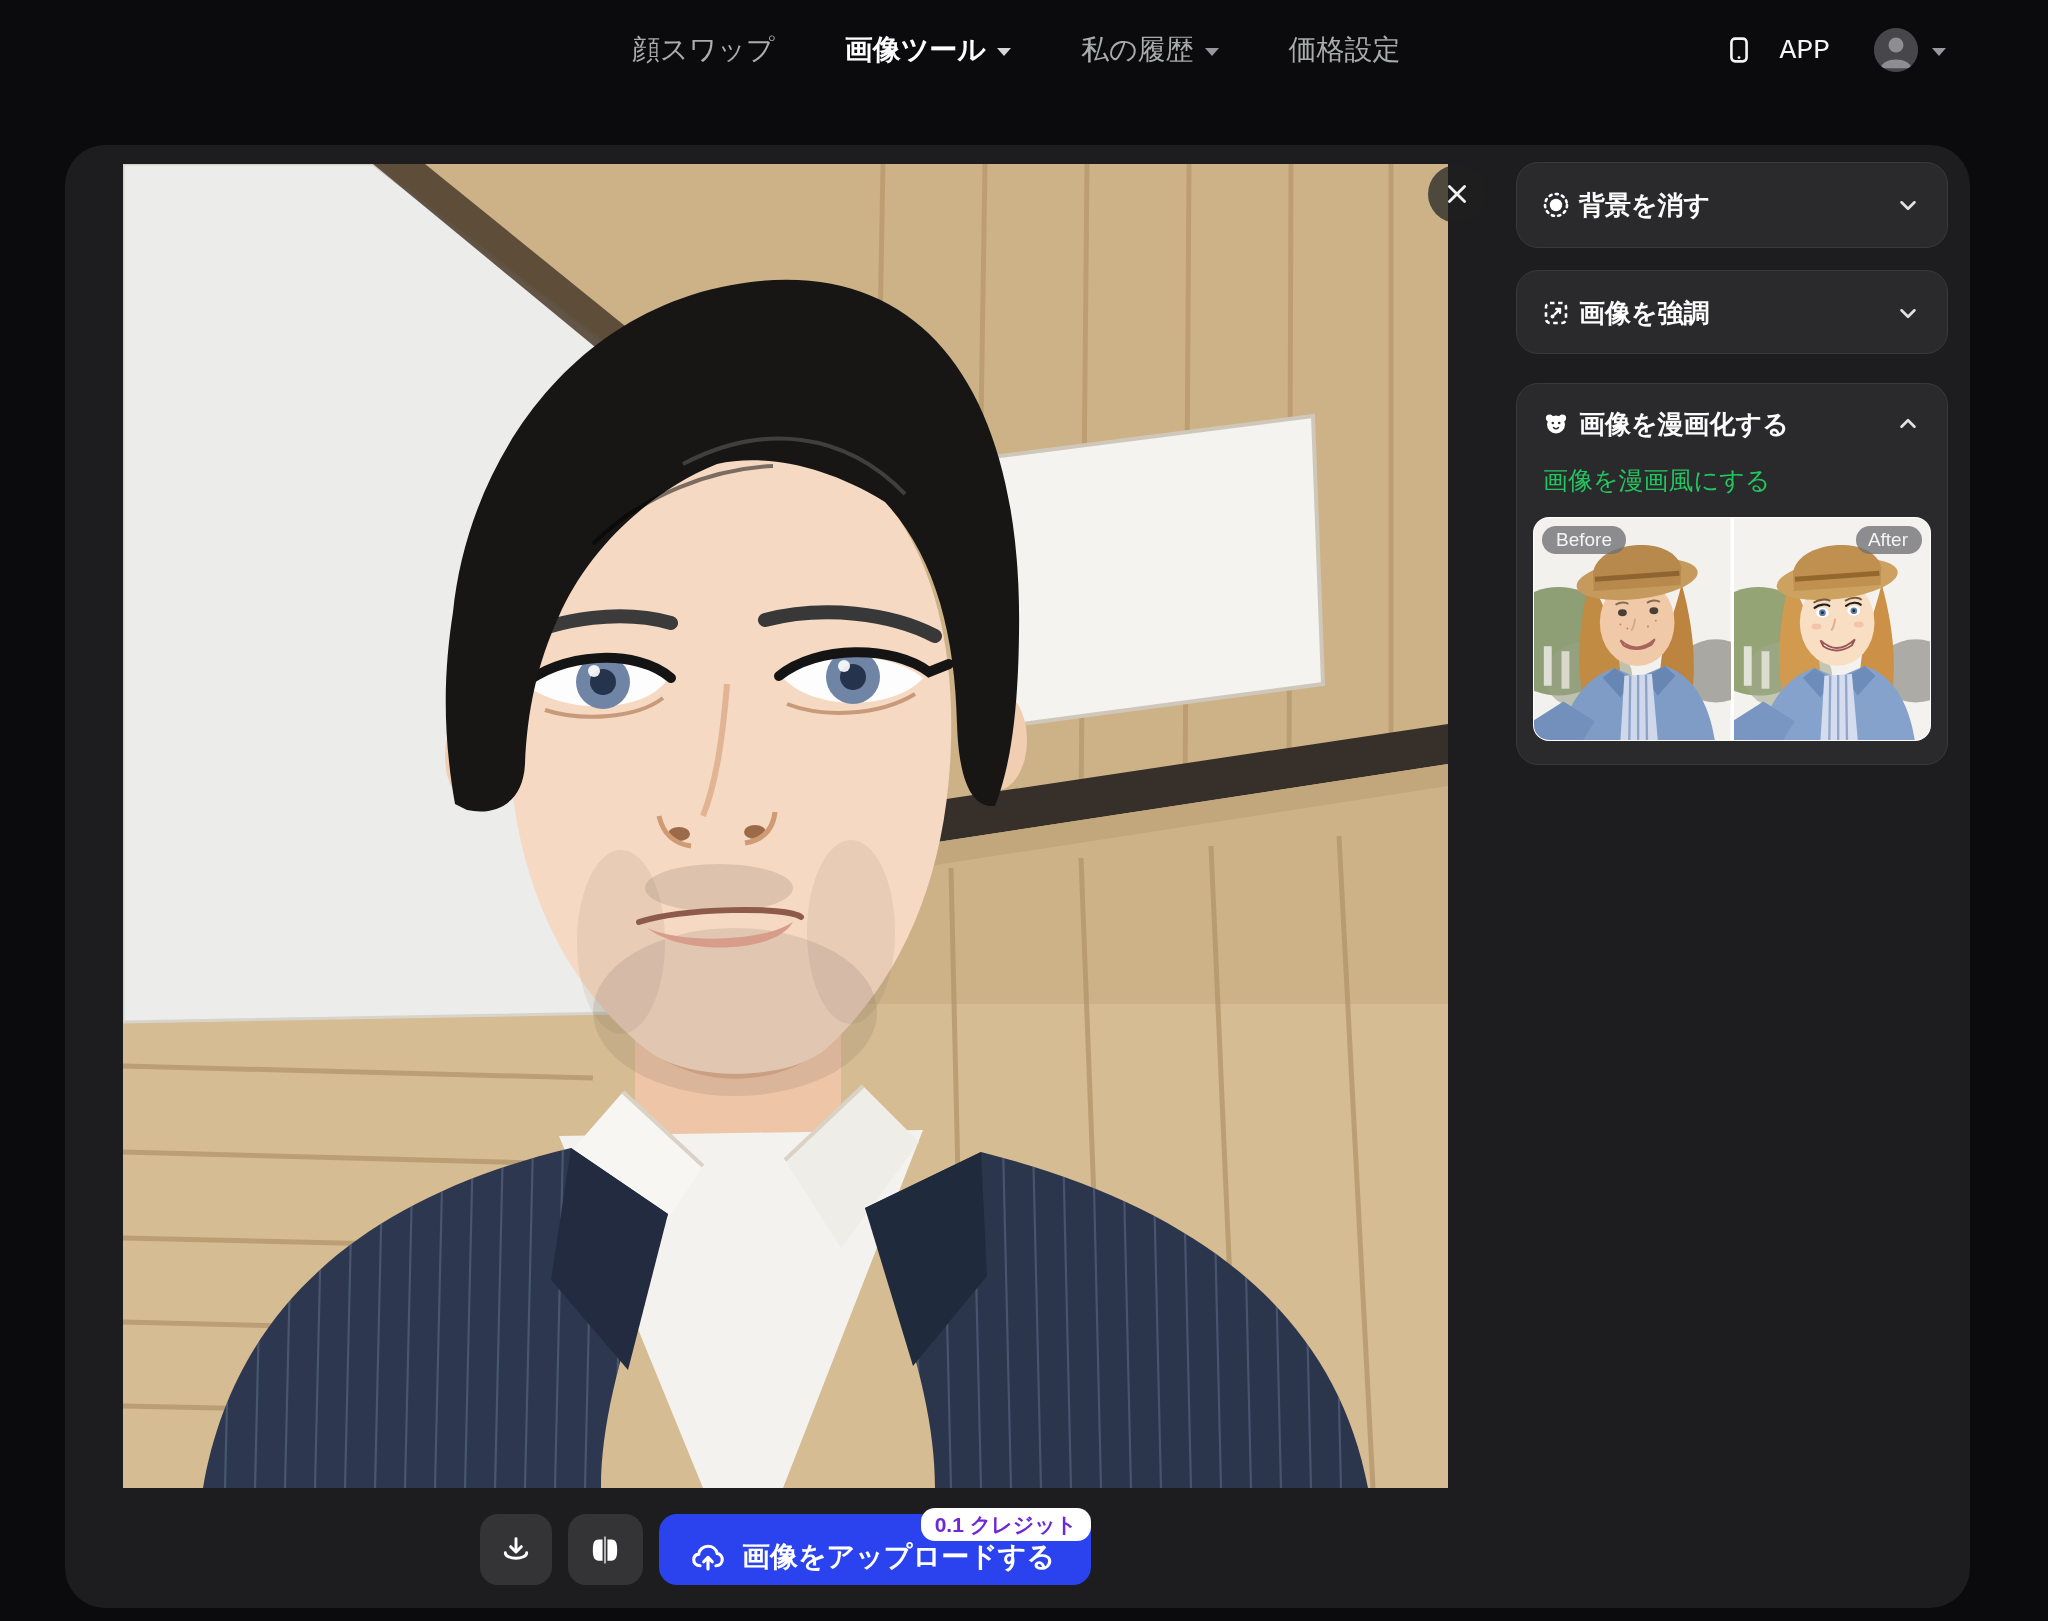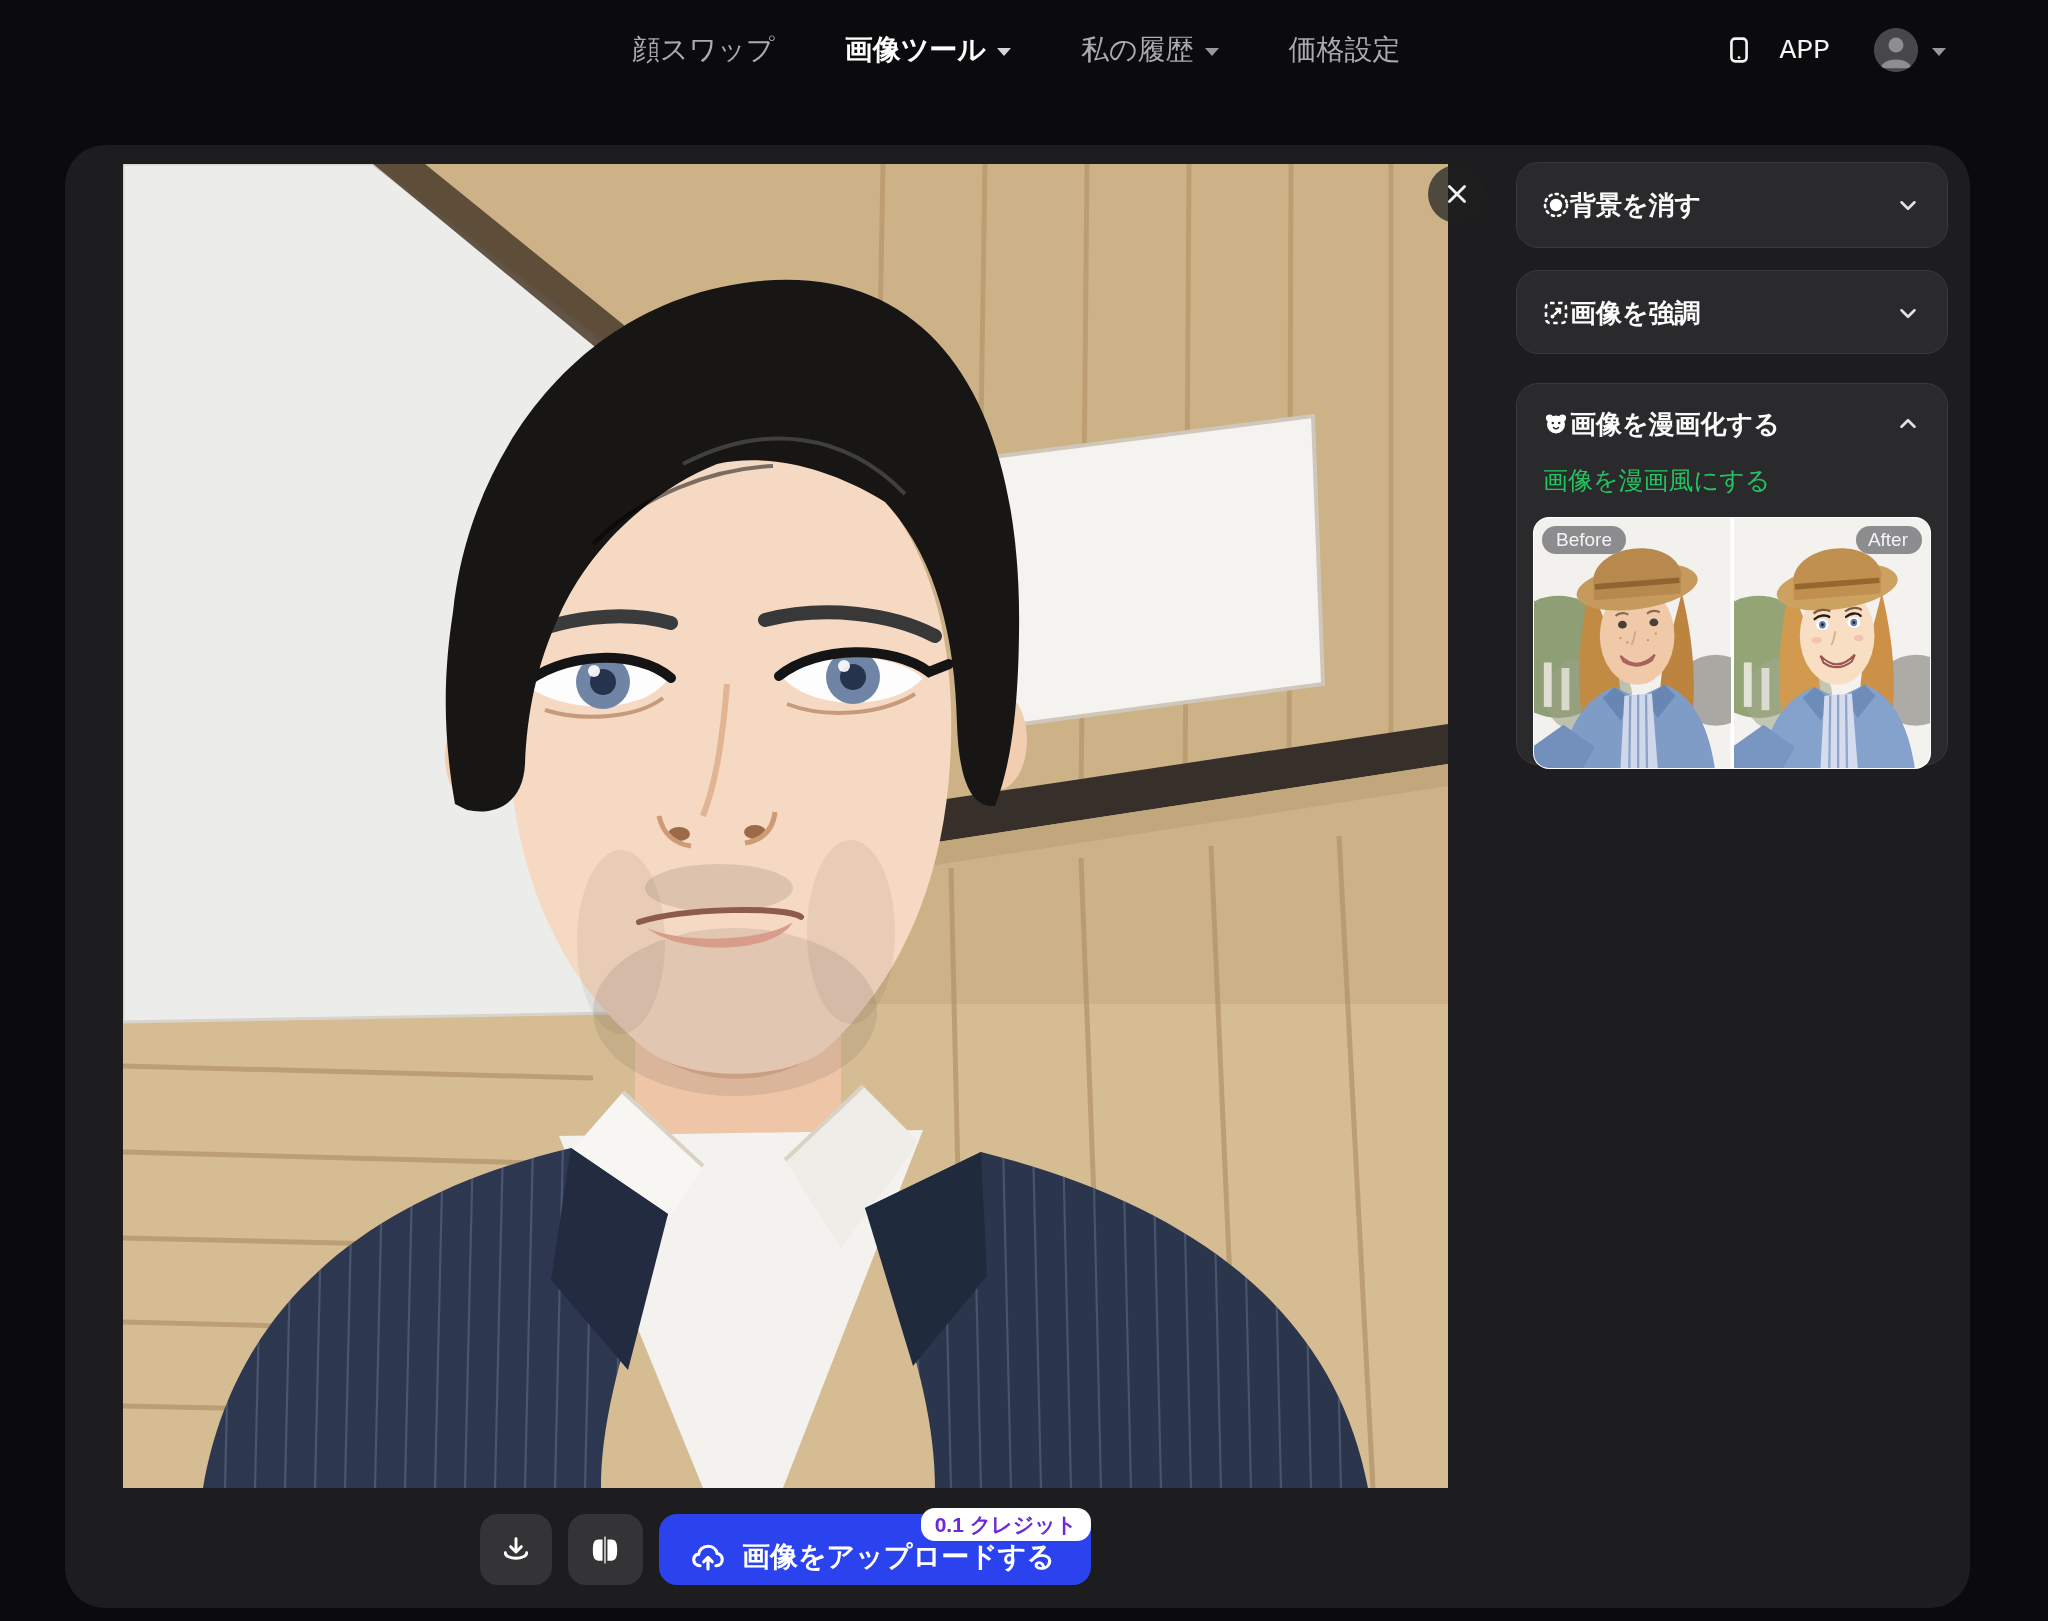--- a/index.html
+++ b/index.html
@@ -76,28 +76,28 @@
   }
   
   .panel {
     position:absolute; left:1451px; width:432px;
     background:#2a2a2c; border:1px solid #39393c; border-radius:22px;
   }
   .panel-1 { top:17px;  height:86px; }
   .panel-2 { top:125px; height:84px; }
   .panel-3 { top:238px; height:382px; }
   .panel-header {
-    height:84px; display:flex; align-items:center; gap:1px;
+    height:84px; display:flex; align-items:center; gap:10px;
     padding:0 26px; cursor:pointer;
   }
   .panel-3 .panel-header { height:80px; }
   .panel-title { flex:1; font-size:26px; font-weight:700; color:#fbfbfb; }
   .panel-desc { padding:0 26px; font-size:25px; color:#22c55e; }
   .thumbs {
-    position:relative; margin:20px 16px 0; height:252px;
+    position:relative; margin:20px 16px 0; height:224px;
     border-radius:16px; overflow:hidden; background:#fff;
     border:1px solid rgba(255,255,255,.5);
     display:flex; gap:3px;
   }
   .thumbs svg { width:calc(50% - 1.5px); height:100%; display:block; }
   .thumb-badge {
     position:absolute; top:8px; font-size:19px; color:#f4f4f4;
     background:rgba(112,112,115,.78); padding:3px 14px; border-radius:14px;
   }
   .thumb-badge.before { left:8px; }

